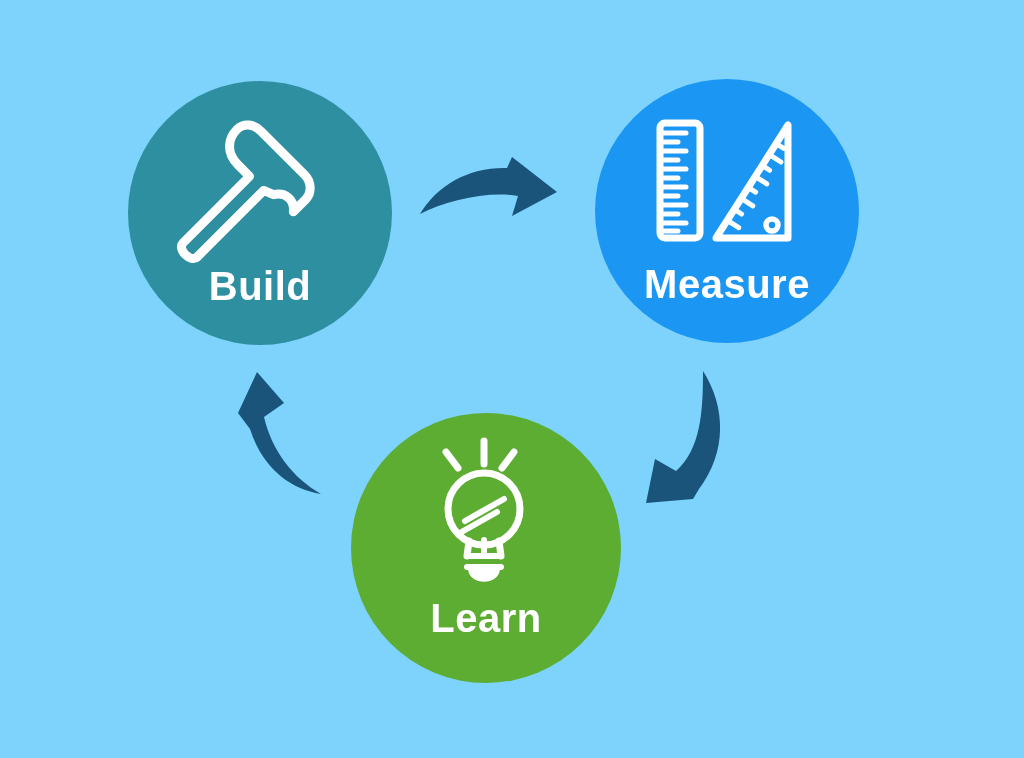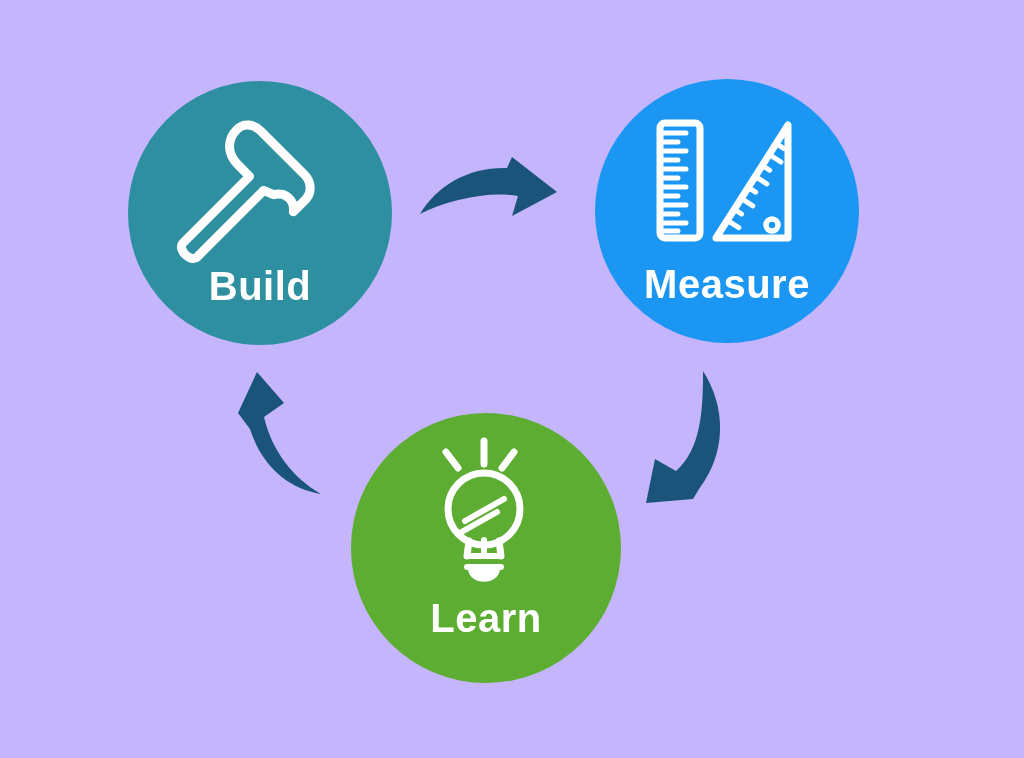--- a/index.html
+++ b/index.html
@@ -1,20 +1,20 @@
 <!DOCTYPE html>
 <html><head>
 <meta charset="utf-8">
 <style>
   html, body { margin: 0; padding: 0; background: #ffffff; }
   .canvas {
     position: relative;
     width: 1024px;
     height: 758px;
-    background: #c4b5fd;
+    background: #7dd3fc;
     overflow: hidden;
     font-family: "Liberation Sans", sans-serif;
   }
   svg { display: block; }
   .node-label {
     font-family: "Liberation Sans", sans-serif;
     font-weight: bold;
     font-size: 40px;
     fill: #ffffff;
     text-anchor: middle;

